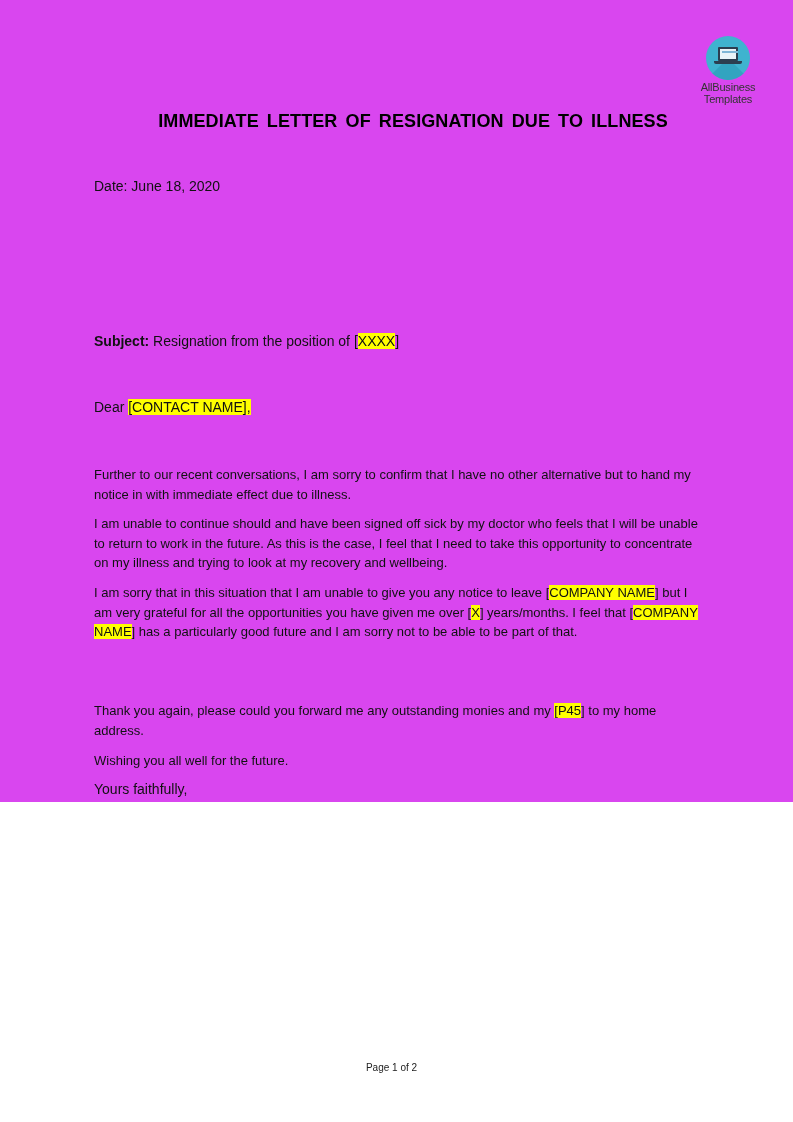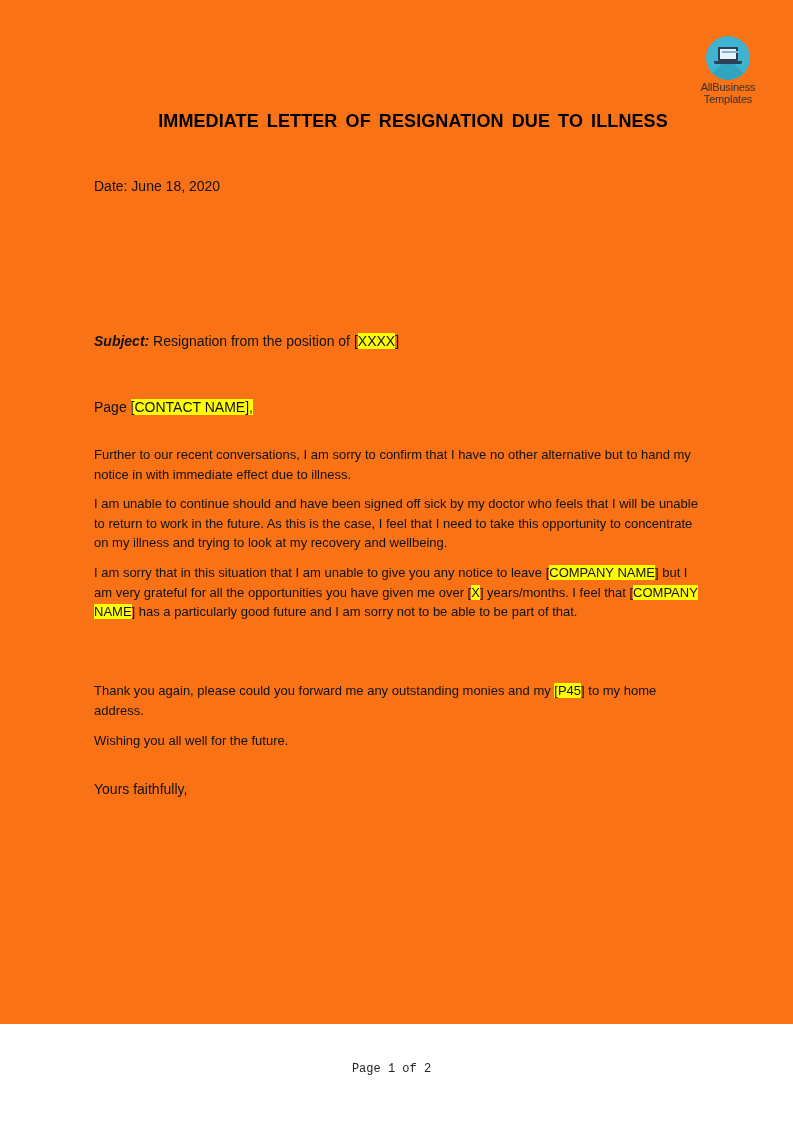--- a/index.html
+++ b/index.html
@@ -1,37 +1,37 @@
 <!DOCTYPE html>
 <html><head>
 <meta charset="utf-8">
 <style>
   html, body { margin: 0; padding: 0; background: #ffffff; }
   body { width: 793px; height: 1122px; position: relative; overflow: hidden;
          font-family: "Liberation Sans", "DejaVu Sans", sans-serif; color: #111; }
-  .page { position: absolute; left: 0; top: 0; width: 793px; height: 1024px; background: #f97316; }
+  .page { position: absolute; left: 0; top: 0; width: 793px; height: 802px; background: #d946ef; }
 
   .logo { position: absolute; left: 693px; top: 36px; width: 70px; text-align: center; }
   .logo-circle { width: 44px; height: 44px; border-radius: 50%; background: #3fb3cf; margin: 0 auto; position: relative; overflow: hidden; }
   .logo-shadow { position: absolute; left: 22px; top: 22px; width: 40px; height: 40px; background: #2a9ab5; transform: rotate(45deg); transform-origin: 0 0; opacity: 0.6; }
   .laptop-screen { position: absolute; left: 12px; top: 11px; width: 20px; height: 14px; background: #2c3e50; border-radius: 1px; }
   .laptop-inner { position: absolute; left: 2px; top: 2px; width: 16px; height: 10px; background: #e9f3f8; }
   .laptop-bar { position: absolute; left: 2px; top: 2px; width: 16px; height: 2px; background: #7fb6d6; }
   .laptop-base { position: absolute; left: 8px; top: 25px; width: 28px; height: 3px; background: #2c3e50; border-radius: 0 0 2px 2px; }
   .logo-text { font-family: "Liberation Sans", sans-serif; font-size: 11px; line-height: 12px; color: #333; margin-top: 1px; letter-spacing: -0.2px; }
 
   .title { position: absolute; left: 0; width: 826px; top: 111px; text-align: center;
            font-weight: bold; font-size: 18px; color: #000; letter-spacing: 0.1px; word-spacing: 3px; }
 
   .text { position: absolute; left: 94px; font-size: 14px; line-height: 18px; color: #111; white-space: nowrap; }
-  .para { position: absolute; left: 94px; width: 612px; font-size: 13px; line-height: 19.6px; color: #111; }
+  .para { position: absolute; left: 94px; width: 612px; font-size: 13px; line-height: 19.6px; color: #111; margin-top: 20px; }
   .hl { background: #ffff00; }
-  b { font-weight: bold; font-style: italic; }
+  b { font-weight: bold; }
 
-  .footer { position: absolute; left: 0; width: 783px; top: 1062px; text-align: center; font-size: 12px; color: #222; font-family: Liberation Mono, monospace; }
+  .footer { position: absolute; left: 0; width: 783px; top: 1062px; text-align: center; font-size: 10px; color: #222; }
 </style>
 </head>
 <body>
 
 <div class="page">
 
   <div class="logo">
     <div class="logo-circle">
       <div class="logo-shadow"></div>
       <div class="laptop-screen">
@@ -47,21 +47,21 @@
     </div>
   </div>
 
   <div class="title">IMMEDIATE  LETTER OF RESIGNATION DUE TO ILLNESS</div>
 
   <div class="text" style="top:177px">Date: June 18, 2020</div>
 
 
   <div class="text" style="top:332px"><b>Subject:</b><span> Resignation from the position of [</span><span class="hl">XXXX</span><span>]</span></div>
 
-  <div class="text" style="top:398px"><span>Page </span><span class="hl">[CONTACT NAME],</span></div>
+  <div class="text" style="top:398px"><span>Dear </span><span class="hl">[CONTACT NAME],</span></div>
 
   <div class="para" style="top:445px">Further to our recent conversations, I am  sorry to confirm that I have no other alternative but to hand my notice in with immediate effect due to illness.</div>
 
   <div class="para" style="top:494px">I am unable to continue should and have been signed off sick by my doctor who feels that I will be unable to return to work in the future. As this is the case,  I feel that I need to take this opportunity to concentrate on my illness and trying to look at my recovery and wellbeing.</div>
 
   <div class="para" style="top:563px"><span>I am sorry that in this situation that I am unable to give you any notice to leave  [</span><span class="hl">COMPANY NAME</span><span>] but I am very grateful for all the opportunities you have given me over [</span><span class="hl">X</span><span>] years/months. I feel that [</span><span class="hl">COMPANY NAME</span><span>]  has a particularly good future and I am sorry not to be able to be part of that.</span></div>
 
 
   <div class="para" style="top:681px"><span>Thank you again, please could you forward me any outstanding monies and my  </span><span class="hl">[P45</span><span>]  to my home address.</span></div>
 

